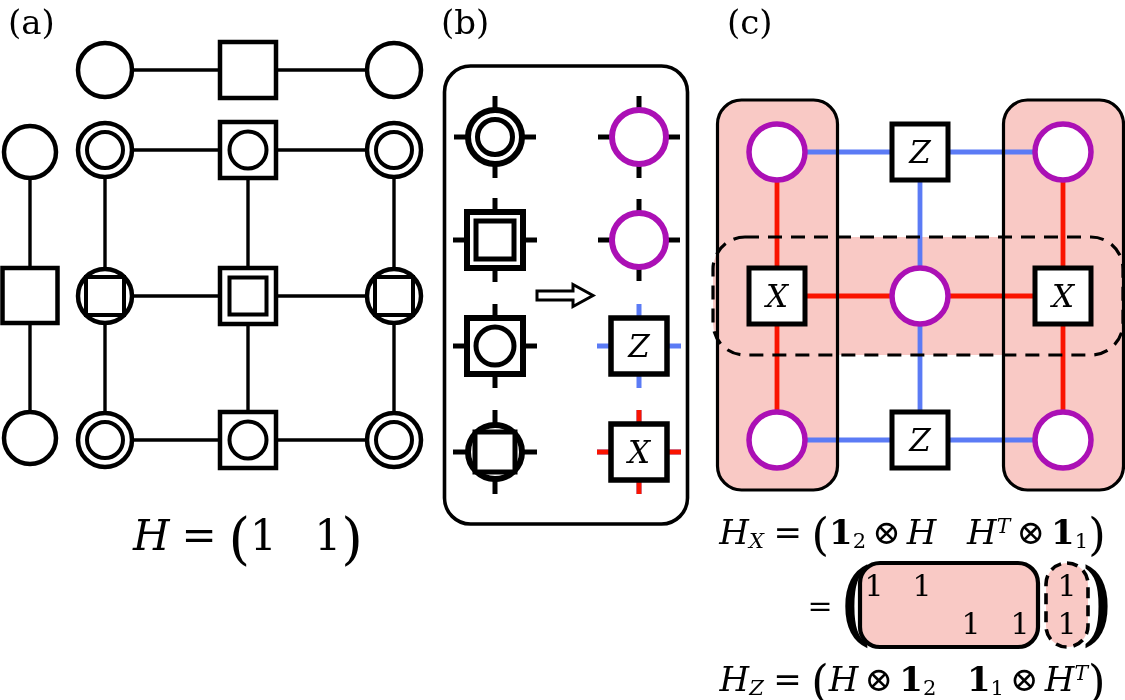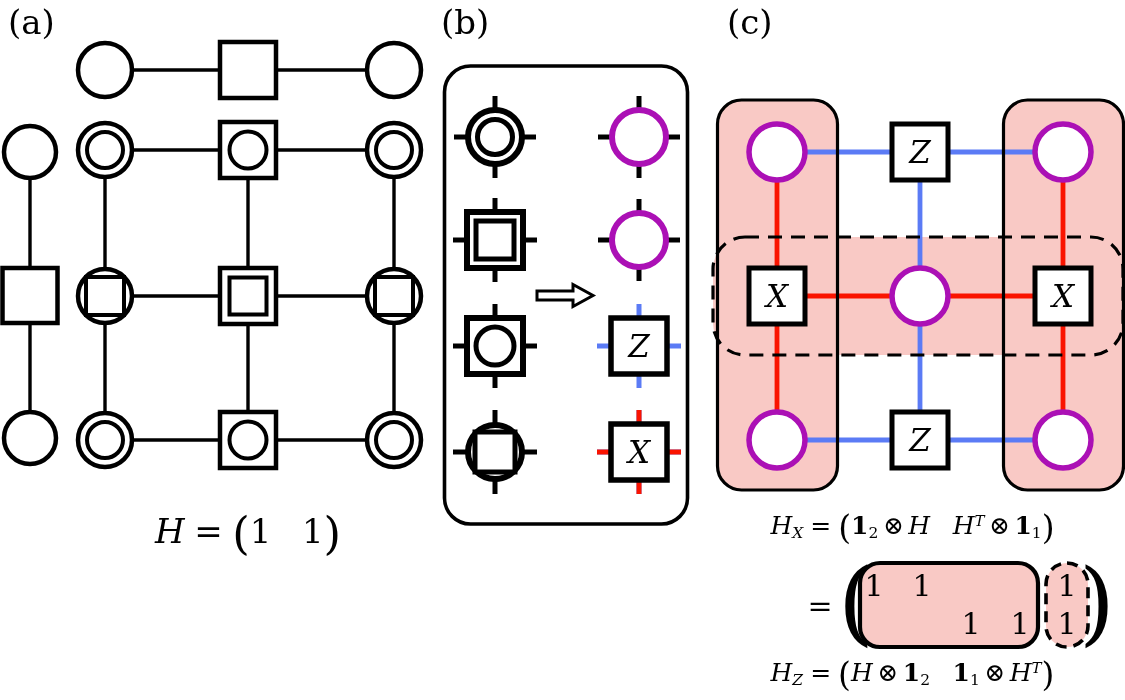--- a/index.html
+++ b/index.html
@@ -33,21 +33,21 @@
 
   
   .mbox{fill:var(--pink);stroke:#000;stroke-width:4.2;}
   .mboxd{fill:var(--pink);stroke:#000;stroke-width:3.6;stroke-dasharray:11 7;}
   .m1{font:30px "DejaVu Serif", serif;fill:#000;text-anchor:middle;}
   .meq{font:30px "DejaVu Serif", serif;fill:#000;text-anchor:middle;}
   .bigparen{font:92px "DejaVu Serif", serif;fill:#000;text-anchor:middle;}
 
   
   .plabel{position:absolute;font-size:34px;color:#000;}
-  .formula{position:absolute;font-size:25px;color:#000;text-align:center;white-space:nowrap;}
+  .formula{position:absolute;font-size:34px;color:#000;text-align:center;white-space:nowrap;}
   .it{font-style:italic;}
   .bf{font-weight:bold;}
   .sub{font-size:0.62em;vertical-align:-0.22em;}
   .sup{font-size:0.6em;vertical-align:0.55em;}
   .eq{padding:0 0.28em;}
   .op{padding:0 0.18em;}
   .gap{display:inline-block;width:0.9em;}
   .bigp{font-size:1.32em;vertical-align:-0.14em;}
 </style>
 </head>
@@ -257,21 +257,21 @@
       <text class="m1" x="1067" y="596">1</text>
       <text class="m1" x="1067" y="634">1</text>
       <text class="bigparen" x="1097" y="634">)</text>
     </g>
   </svg>
 
   <span class="plabel" style="left:8px;top:2px;">(a)</span>
   <span class="plabel" style="left:441px;top:2px;">(b)</span>
   <span class="plabel" style="left:727px;top:2px;">(c)</span>
 
-  <div class="formula" style="left:98px;top:507px;width:300px;font-size:34px;">
+  <div class="formula" style="left:98px;top:507px;width:300px;font-size:42px;">
     <span class="it">H</span><span class="eq">=</span><span class="bigp">(</span><span>1</span><span class="gap"></span><span>1</span><span class="bigp">)</span>
   </div>
 
   <div class="formula" style="left:700px;top:508px;width:425px;">
     <span class="it">H</span><span class="sub it">X</span><span class="eq">=</span><span class="bigp">(</span><span class="bf">1</span><span class="sub">2</span><span class="op">⊗</span><span class="it">H</span><span class="gap"></span><span class="it">H</span><span class="sup it">T</span><span class="op">⊗</span><span class="bf">1</span><span class="sub">1</span><span class="bigp">)</span>
   </div>
 
   <div class="formula" style="left:700px;top:655px;width:425px;">
     <span class="it">H</span><span class="sub it">Z</span><span class="eq">=</span><span class="bigp">(</span><span class="it">H</span><span class="op">⊗</span><span class="bf">1</span><span class="sub">2</span><span class="gap"></span><span class="bf">1</span><span class="sub">1</span><span class="op">⊗</span><span class="it">H</span><span class="sup it">T</span><span class="bigp">)</span>
   </div>

